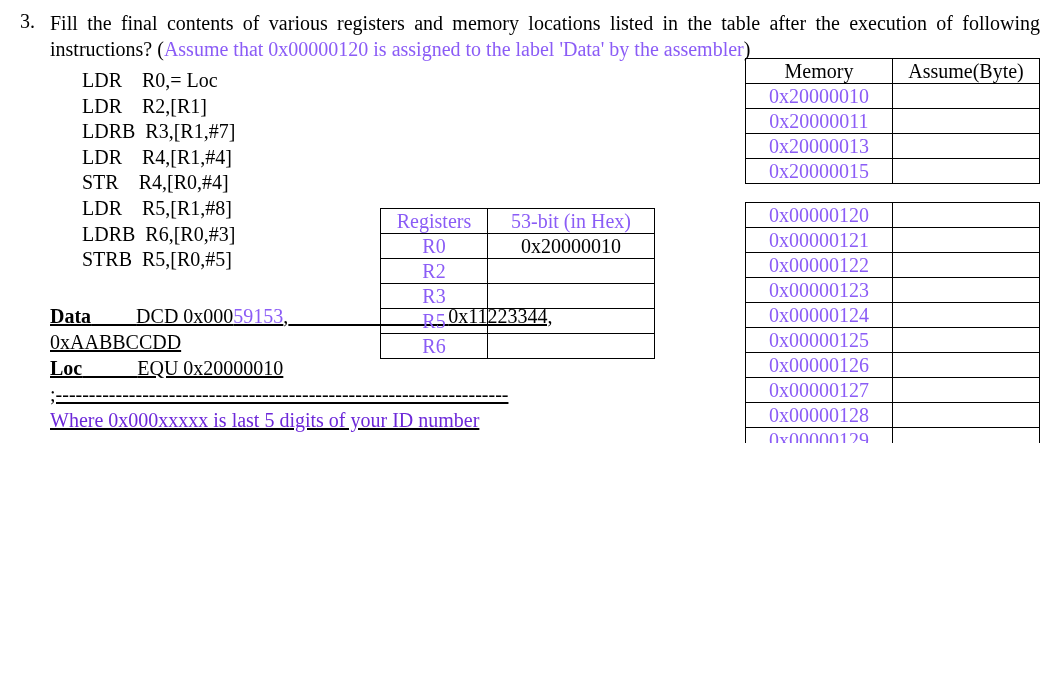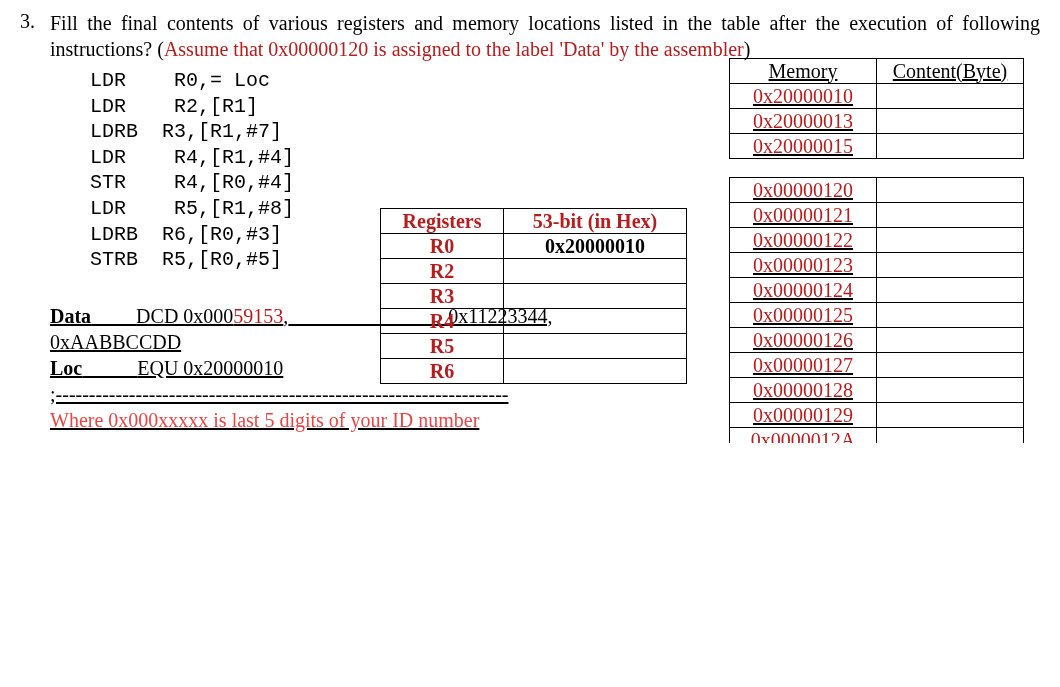--- a/index.html
+++ b/index.html
@@ -19,53 +19,51 @@
   }
   .qnum {
     width: 30px;
     flex-shrink: 0;
   }
   .qtext {
     flex: 1;
     text-align: justify;
     line-height: 1.3;
   }
-  .blue { color: #b91c1c; margin-top: 9px; }
-  .red { color: #ef4444; }
+  .blue { color: #8b5cf6; margin-top: 9px; }
+  .red { color: #6d28d9; }
   .content-area {
     position: relative;
     padding-left: 30px;
   }
   .instructions {
-    margin-left: 40px;
+    margin-left: 32px;
     margin-top: 2px;
     line-height: 1.28;
-    font-family: Liberation Mono, monospace;
   }
   .reg-table {
     position: absolute;
     left: 360px;
     top: 140px;
     border-collapse: collapse;
   }
   .reg-table td, .reg-table th {
     border: 1px solid #000;
-    padding: 0 16px;
-    font-weight: bold;
+    padding: 0 8px;
+    font-weight: normal;
     text-align: center;
     height: 24px;
     font-size: 20px;
   }
   .reg-table th:first-child, .reg-table td:first-child { width: 90px; }
   .reg-table th:last-child, .reg-table td:last-child { width: 150px; }
   .mem-wrap {
     position: absolute;
-    right: 16px;
+    right: 0;
     top: -10px;
-    text-decoration: underline;
   }
   .mem-table {
     border-collapse: collapse;
   }
   .mem-table td, .mem-table th {
     border: 1px solid #000;
     padding: 0 8px;
     font-weight: normal;
     text-align: center;
     height: 24px;
@@ -117,43 +115,43 @@
         </tr>
     <tr>
           <td class="blue">R2</td>
           <td></td>
         </tr>
     <tr>
           <td class="blue">R3</td>
           <td></td>
         </tr>
     <tr>
-          <td class="blue">R4</td>
-          <td></td>
-        </tr>
-    <tr>
           <td class="blue">R5</td>
           <td></td>
         </tr>
     <tr>
           <td class="blue">R6</td>
           <td></td>
         </tr>
   </tbody>
     </table>
 
   <div class="mem-wrap">
     <table class="mem-table">
       <tbody>
           <tr>
         <th>Memory</th>
-        <th>Content(Byte)</th>
+        <th>Assume(Byte)</th>
       </tr>
       <tr>
             <td class="blue">0x20000010</td>
+            <td></td>
+          </tr>
+      <tr>
+            <td class="blue">0x20000011</td>
             <td></td>
           </tr>
       <tr>
             <td class="blue">0x20000013</td>
             <td></td>
           </tr>
       <tr>
             <td class="blue">0x20000015</td>
             <td></td>
           </tr>

